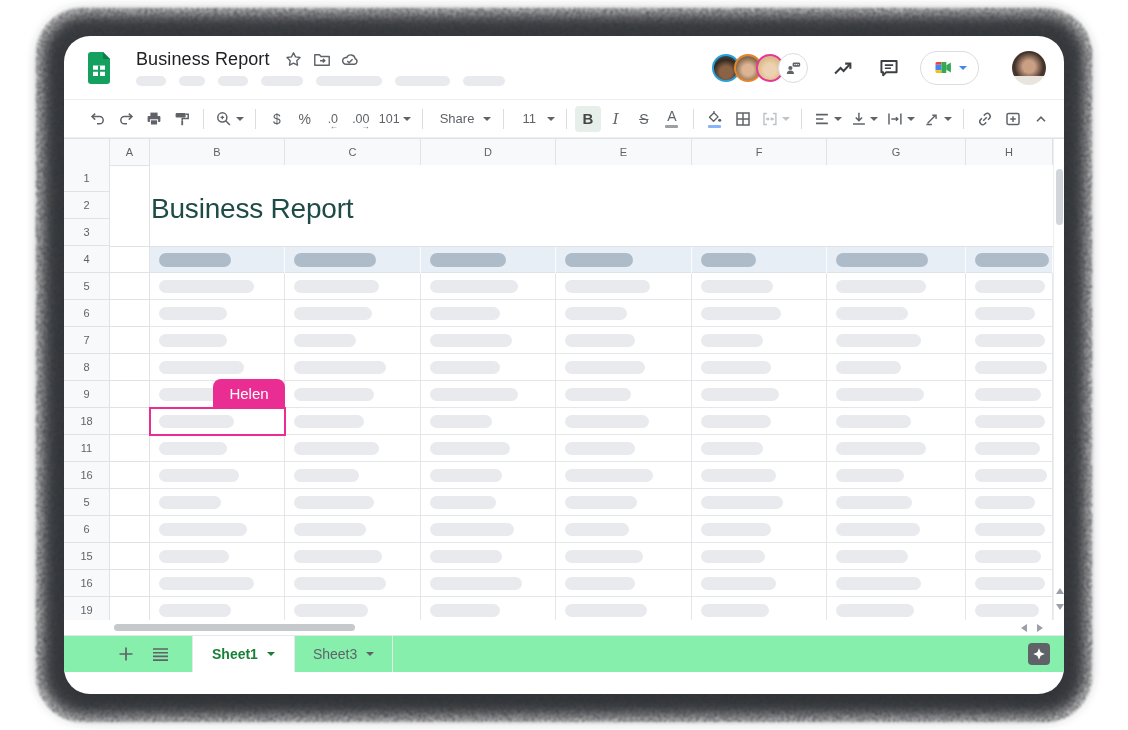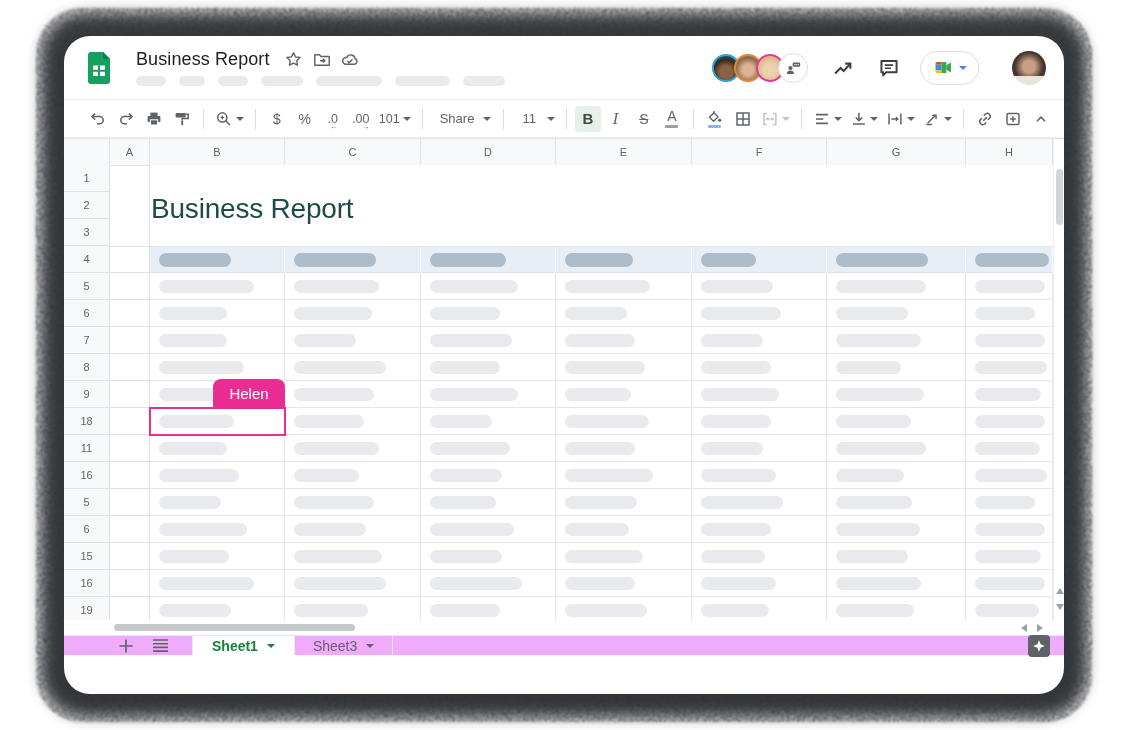--- a/index.html
+++ b/index.html
@@ -116,21 +116,21 @@
   .down { left:2px; bottom:10px; border-left:4px solid transparent; border-right:4px solid transparent;
     border-top:6px solid #9aa0a6; }
   .hscroll { position:absolute; left:0; top:482px; width:989px; height:15px; background:#fff; }
   .hthumb { position:absolute; left:50px; top:4px; width:241px; height:7px; border-radius:4px; background:#c6c9cc; }
   .left-ar { right:26px; top:4px; border-top:4px solid transparent; border-bottom:4px solid transparent;
     border-right:6px solid #9aa0a6; }
   .right-ar { right:10px; top:4px; border-top:4px solid transparent; border-bottom:4px solid transparent;
     border-left:6px solid #9aa0a6; }
 
   
-  .tabbar { height:20px; background:#f0abfc; border-top:1px solid #e6e8ea; display:flex;
+  .tabbar { height:37px; background:#86efac; border-top:1px solid #e6e8ea; display:flex;
     align-items:stretch; flex:none; }
   .tabbar-left-pad { width:45px; flex:none; }
   .bar-btn { width:34px; display:flex; align-items:center; justify-content:center; color:#5f6368; flex:none; }
   .sheet-tab { display:flex; align-items:center; gap:9px; padding:0 18px; font-size:14px;
     color:#5f6368; flex:none; border-right:1px solid #e6e8ea; }
   .sheet-tab.active { background:#fff; color:#188038; font-weight:bold;
     border-left:1px solid #e6e8ea; margin-left:15px; padding:0 19px; }
   .tab-caret { width:0; height:0; border-left:4px solid transparent; border-right:4px solid transparent;
     border-top:4.5px solid #5f6368; }
   .sheet-tab.active .tab-caret { border-top-color:#188038; }

